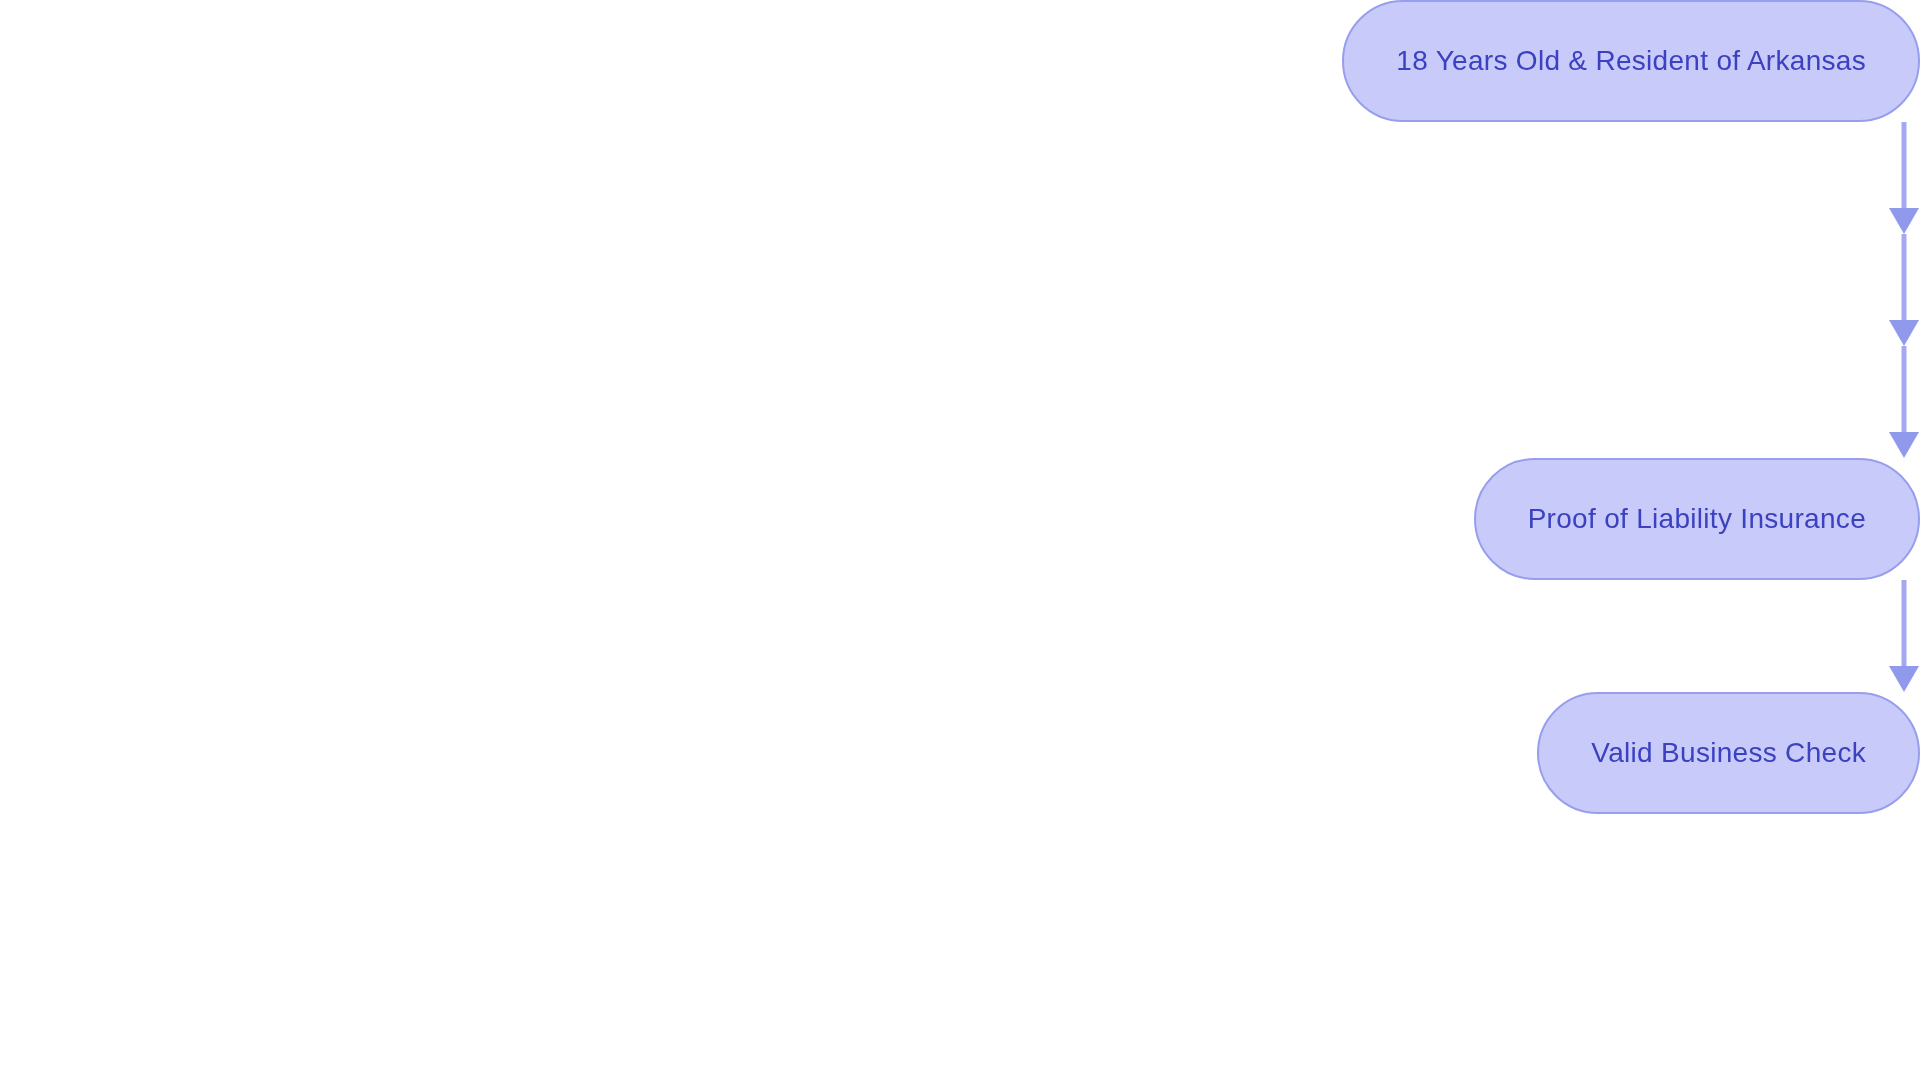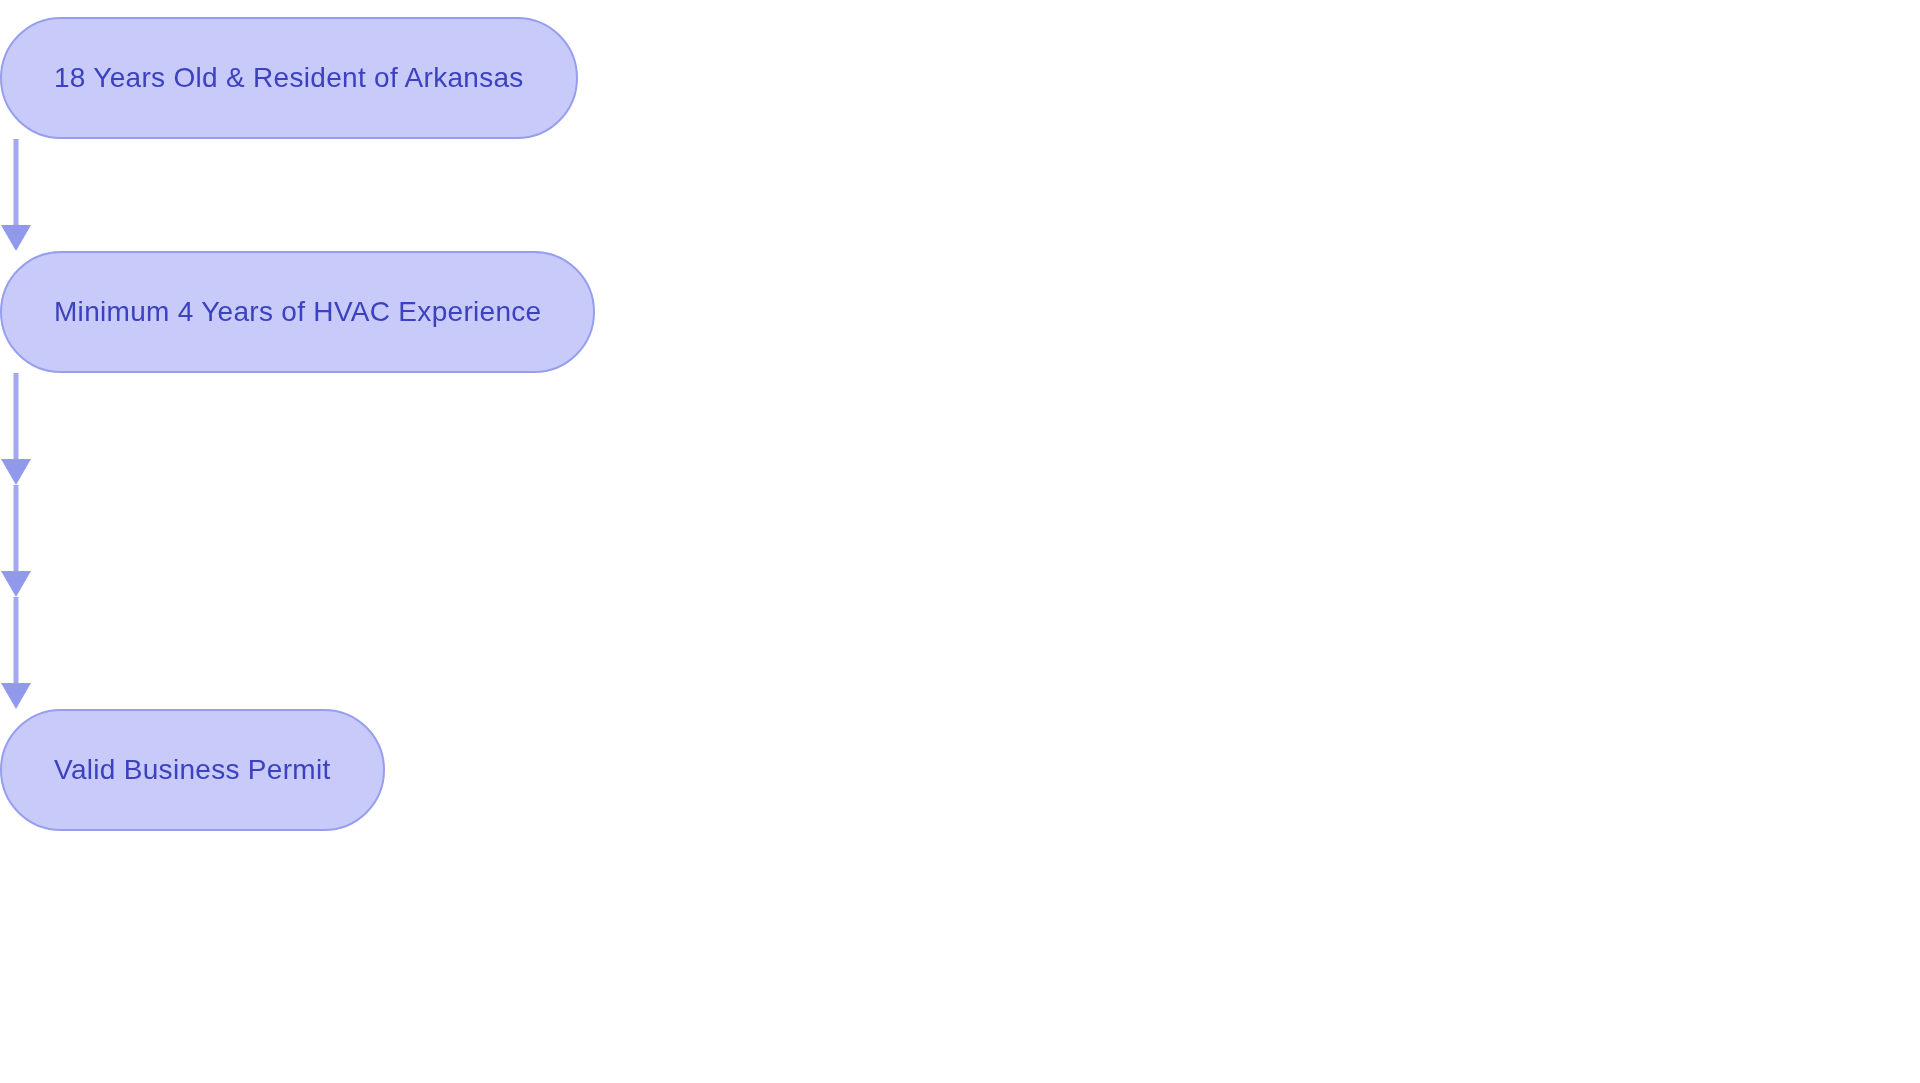--- a/index.html
+++ b/index.html
@@ -10,24 +10,23 @@
     width: 1920px;
     height: 1083px;
     background: var(--page-bg, #ffffff);
     font-family: "Liberation Sans", sans-serif;
     overflow: hidden;
   }
   .canvas {
     width: 100%;
     height: 100%;
     box-sizing: border-box;
-    padding-top: 17px;
     display: flex;
     flex-direction: column;
-    align-items: flex-start;
+    align-items: flex-end;
   }
   .node {
     flex: none;
     height: 122px;
     box-sizing: border-box;
     display: flex;
     align-items: center;
     justify-content: center;
     padding: 0 52px;
     border-radius: 61px;
@@ -75,38 +74,38 @@
 
   <div class="node">
     <span class="node-label">18 Years Old &amp; Resident of Arkansas</span>
   </div>
 
   <div class="arrow">
     <span class="arrow-line"></span>
     <span class="arrow-head"></span>
   </div>
 
-  <div class="node">
-    <span class="node-label">Minimum 4 Years of HVAC Experience</span>
-  </div>
-
-  <div class="arrow">
-    <span class="arrow-line"></span>
-    <span class="arrow-head"></span>
-  </div>
-
 
   <div class="arrow">
     <span class="arrow-line"></span>
     <span class="arrow-head"></span>
   </div>
 
 
   <div class="arrow">
     <span class="arrow-line"></span>
     <span class="arrow-head"></span>
   </div>
 
   <div class="node">
-    <span class="node-label">Valid Business Permit</span>
+    <span class="node-label">Proof of Liability Insurance</span>
+  </div>
+
+  <div class="arrow">
+    <span class="arrow-line"></span>
+    <span class="arrow-head"></span>
+  </div>
+
+  <div class="node">
+    <span class="node-label">Valid Business Check</span>
   </div>
 
 </div>
 
 </body></html>

